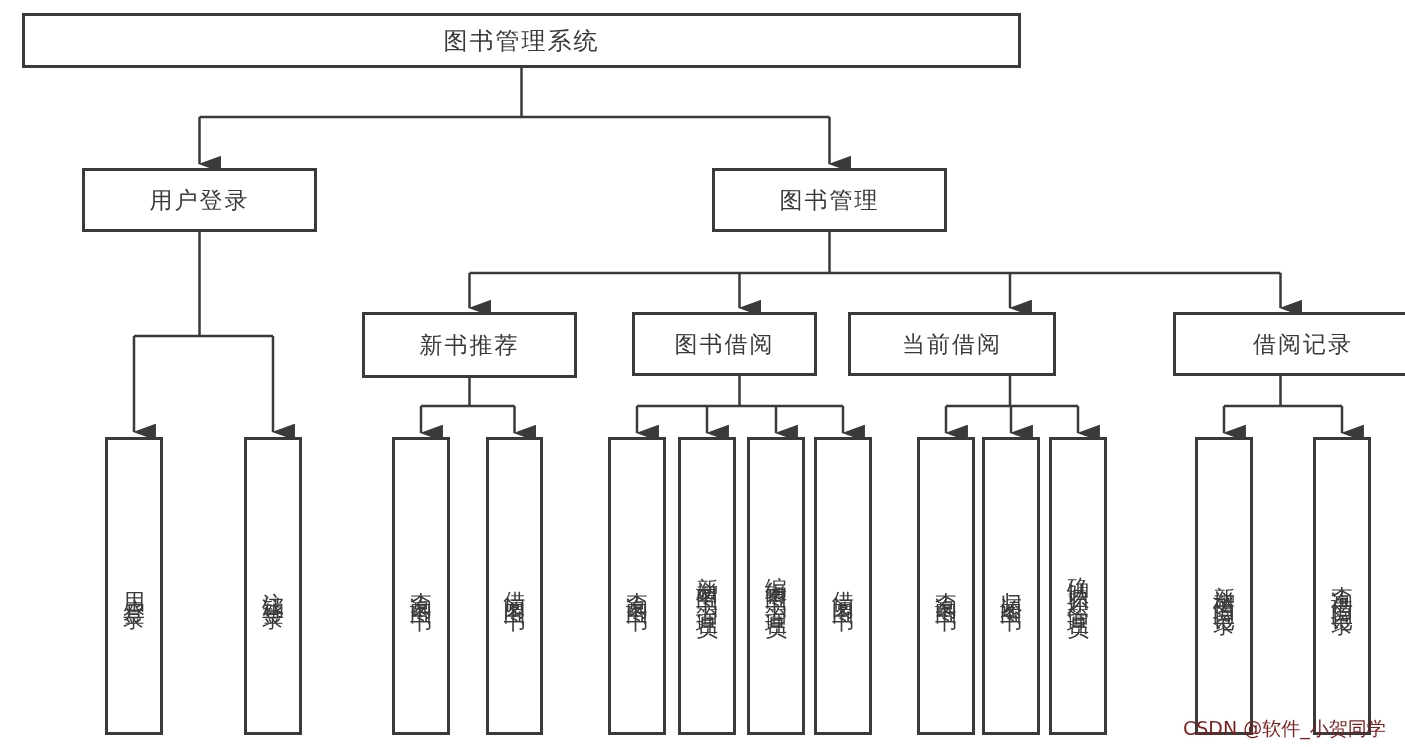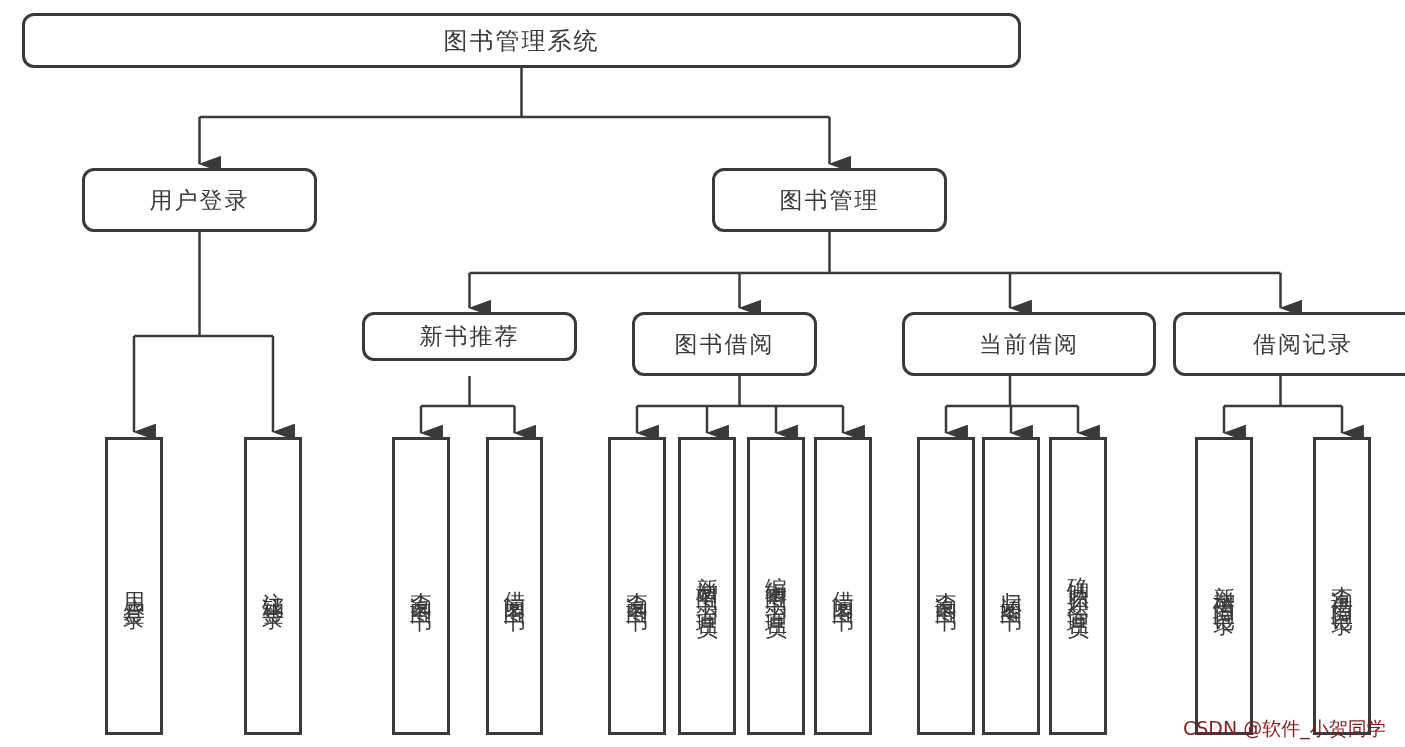--- a/index.html
+++ b/index.html
@@ -30,21 +30,20 @@
     color: #3a3a3a;
     display: flex;
     align-items: center;
     justify-content: center;
     text-align: center;
   }
   .box.h {
     font-size: 23px;
     letter-spacing: 2px;
     white-space: nowrap;
-    border-radius: 12px;
   }
   .box.root {
     font-size: 24px;
   }
   .box.v {
     writing-mode: vertical-rl;
     font-size: 22px;
     letter-spacing: 6px;
     line-height: 1;
   }
@@ -105,23 +104,23 @@
       <path d="M1224 406 V433" marker-end="url(#arrow)"></path>
       <path d="M1342 406 V433" marker-end="url(#arrow)"></path>
     </g>
   </svg>
 
   <div class="box h root" style="left:22px; top:13px; width:999px; height:55px;">图书管理系统</div>
 
   <div class="box h" style="left:82px; top:168px; width:235px; height:64px;">用户登录</div>
   <div class="box h" style="left:712px; top:168px; width:235px; height:64px;">图书管理</div>
 
-  <div class="box h" style="left:362px; top:312px; width:215px; height:49px;">新书推荐</div>
+  <div class="box h" style="left:362px; top:312px; width:215px; height:66px;">新书推荐</div>
   <div class="box h" style="left:632px; top:312px; width:185px; height:64px;">图书借阅</div>
-  <div class="box h" style="left:902px; top:312px; width:254px; height:64px;text-align:center;">当前借阅</div>
+  <div class="box h" style="left:848px; top:312px; width:208px; height:64px;text-align:center;">当前借阅</div>
   <div class="box h" style="left:1173px; top:312px; width:260px; height:64px;text-align:center;">借阅记录</div>
 
   <div class="box v" style="left:105px; top:437px; width:58px; height:298px;">用户登录</div>
   <div class="box v" style="left:244px; top:437px; width:58px; height:298px;">注销登录</div>
 
   <div class="box v" style="left:392px; top:437px; width:58px; height:298px;">查询图书</div>
   <div class="box v" style="left:486px; top:437px; width:57px; height:298px;">借阅图书</div>
 
   <div class="box v" style="left:608px; top:437px; width:58px; height:298px;">查询图书</div>
   <div class="box v" style="left:678px; top:437px; width:58px; height:298px;">新增图书（管理员）</div>

